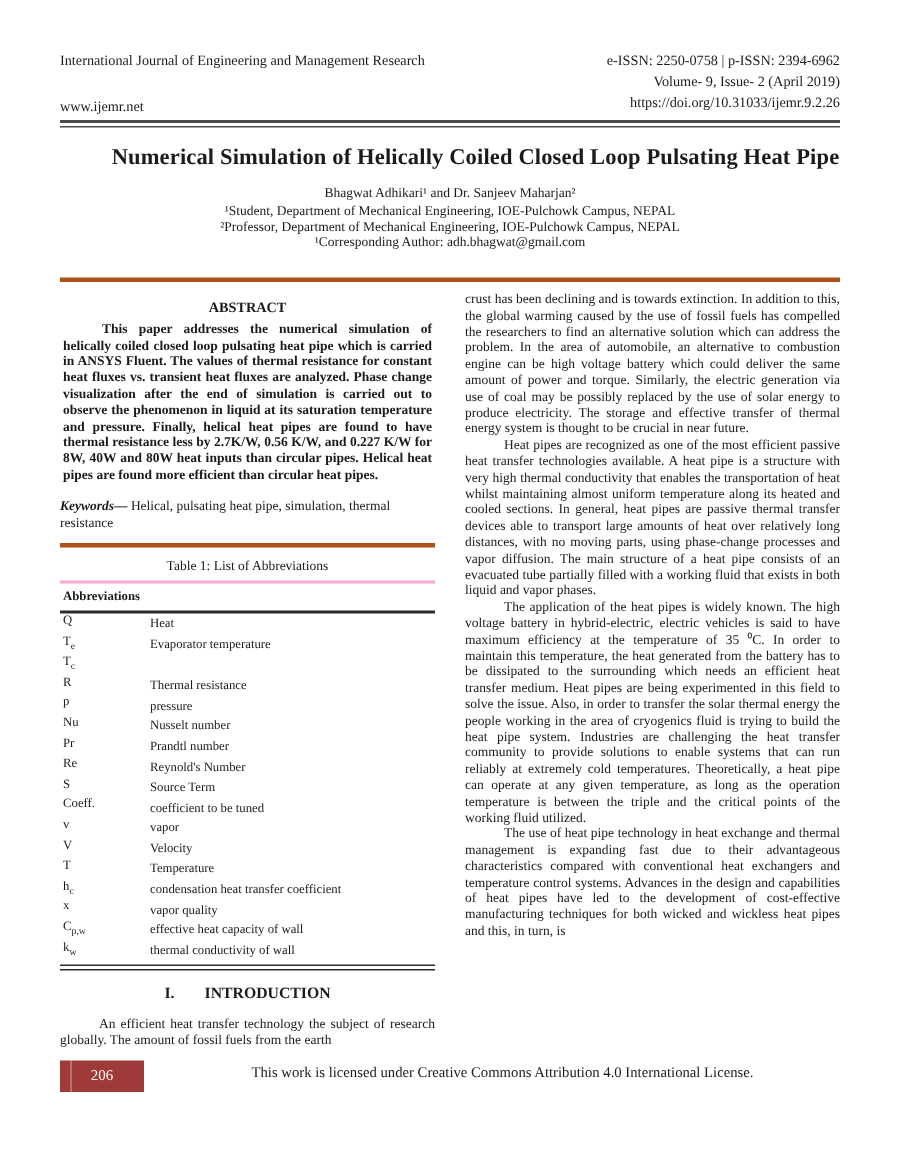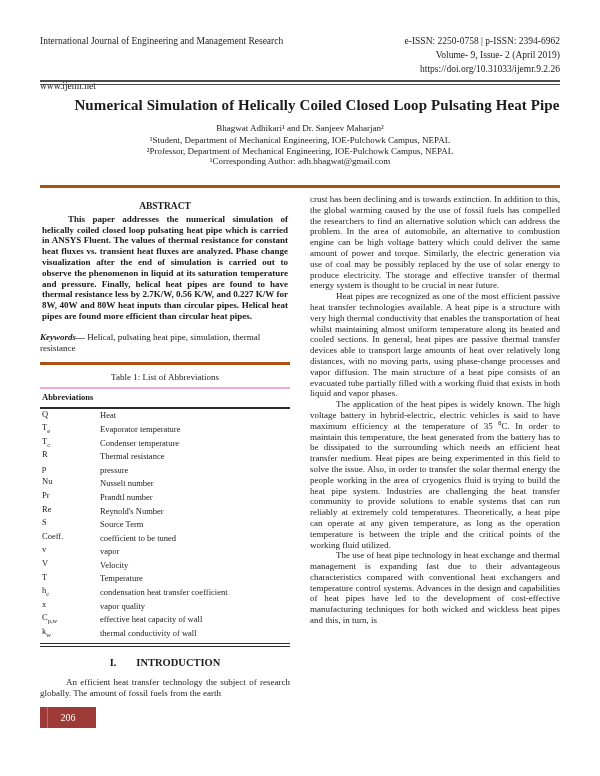--- a/index.html
+++ b/index.html
@@ -3,21 +3,21 @@
 <meta charset="utf-8">
 <style>
   html,body { margin:0; padding:0; background:#ffffff; }
   .page {
     position:relative; width:600px; height:776px; background:#ffffff;
     font-family:"Liberation Serif", serif; color:#1b1b1b; overflow:hidden;
   }
   
   .header { position:absolute; top:34px; left:40px; width:520px;
     display:flex; justify-content:space-between; font-size:9.5px; line-height:14px;gap:10px; }
-  .header-left .site { margin-top:31px; }
+  .header-left .site { margin-top:17px; }
   .header-right { text-align:right; }
   .header-rule { position:absolute; top:80px; left:40px; width:520px;
     height:2px; border-top:2px solid #4d4d4d; border-bottom:1px solid #4d4d4d; }
   
   .title { position:absolute; top:97px; left:0; width:600px; text-align:center;
     font-size:15px; font-weight:bold; white-space:nowrap; letter-spacing:0.1px;padding-left:17px; }
   .authors { position:absolute; top:123px; left:0; width:600px; text-align:center;
     font-size:9px; line-height:11.5px; }
   .corresponding { position:absolute; top:156px; left:0; width:600px;
     text-align:center; font-size:9px; }
@@ -96,21 +96,20 @@
     <span class="tdesc">Heat</span>
   </div>
 
   <div class="trow">
     <span class="tsym"><span class="sym-base">T</span><sub class="sym-sub">e</sub></span>
     <span class="tdesc">Evaporator temperature</span>
   </div>
 
   <div class="trow">
     <span class="tsym"><span class="sym-base">T</span><sub class="sym-sub">c</sub></span>
-    <span class="tdesc">Condenser temperature</span>
   </div>
 
   <div class="trow">
     <span class="tsym"><span class="sym-base">R</span><sub class="sym-sub"></sub></span>
     <span class="tdesc">Thermal resistance</span>
   </div>
 
   <div class="trow">
     <span class="tsym"><span class="sym-base">p</span><sub class="sym-sub"></sub></span>
     <span class="tdesc">pressure</span>
@@ -184,13 +183,14 @@
 
     <div class="col rcol">
       <p>crust has been declining and is towards extinction. In addition to this, the global warming caused by the use of fossil fuels has compelled the researchers to find an alternative solution which can address the problem. In the area of automobile, an alternative to combustion engine can be high voltage battery which could deliver the same amount of power and torque. Similarly, the electric generation via use of coal may be possibly replaced by the use of solar energy to produce electricity. The storage and effective transfer of thermal energy system is thought to be crucial in near future.</p>
       <p class="indent">Heat pipes are recognized as one of the most efficient passive heat transfer technologies available. A heat pipe is a structure with very high thermal conductivity that enables the transportation of heat whilst maintaining almost uniform temperature along its heated and cooled sections. In general, heat pipes are passive thermal transfer devices able to transport large amounts of heat over relatively long distances, with no moving parts, using phase-change processes and vapor diffusion. The main structure of a heat pipe consists of an evacuated tube partially filled with a working fluid that exists in both liquid and vapor phases.</p>
       <p class="indent">The application of the heat pipes is widely known. The high voltage battery in hybrid-electric, electric vehicles is said to have maximum efficiency at the temperature of 35 ⁰C. In order to maintain this temperature, the heat generated from the battery has to be dissipated to the surrounding which needs an efficient heat transfer medium. Heat pipes are being experimented in this field to solve the issue. Also, in order to transfer the solar thermal energy the people working in the area of cryogenics fluid is trying to build the heat pipe system. Industries are challenging the heat transfer community to provide solutions to enable systems that can run reliably at extremely cold temperatures. Theoretically, a heat pipe can operate at any given temperature, as long as the operation temperature is between the triple and the critical points of the working fluid utilized.</p>
       <p class="indent">The use of heat pipe technology in heat exchange and thermal management is expanding fast due to their advantageous characteristics compared with conventional heat exchangers and temperature control systems. Advances in the design and capabilities of heat pipes have led to the development of cost-effective manufacturing techniques for both wicked and wickless heat pipes and this, in turn, is</p>
     </div>
   </div>
 
   <div class="page-badge" style="background: linear-gradient(to right, rgb(158, 58, 56) 0px, rgb(158, 58, 56) 7px, rgb(185, 111, 109) 7px, rgb(185, 111, 109) 8px, rgb(158, 58, 56) 8px);">206</div>
+  <div class="license">This work is licensed under Creative Commons Attribution 4.0 International License.</div>
 </div>
 
 </body></html>

